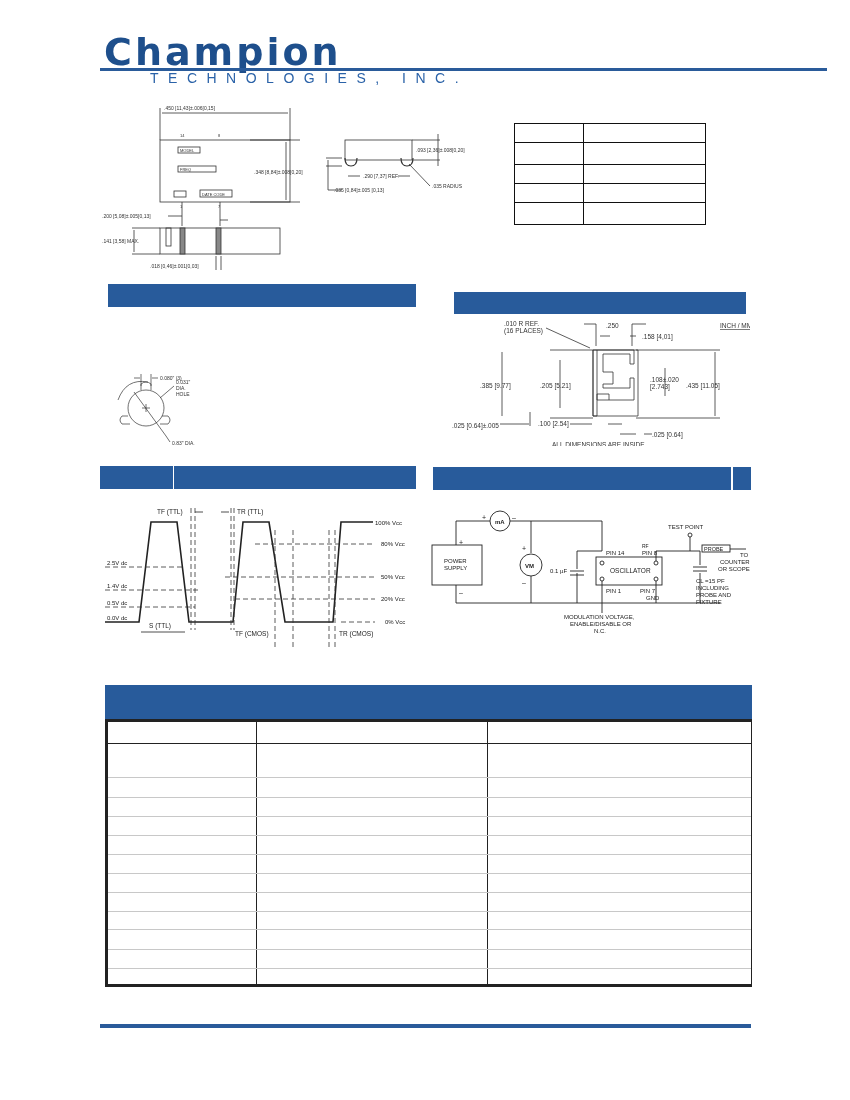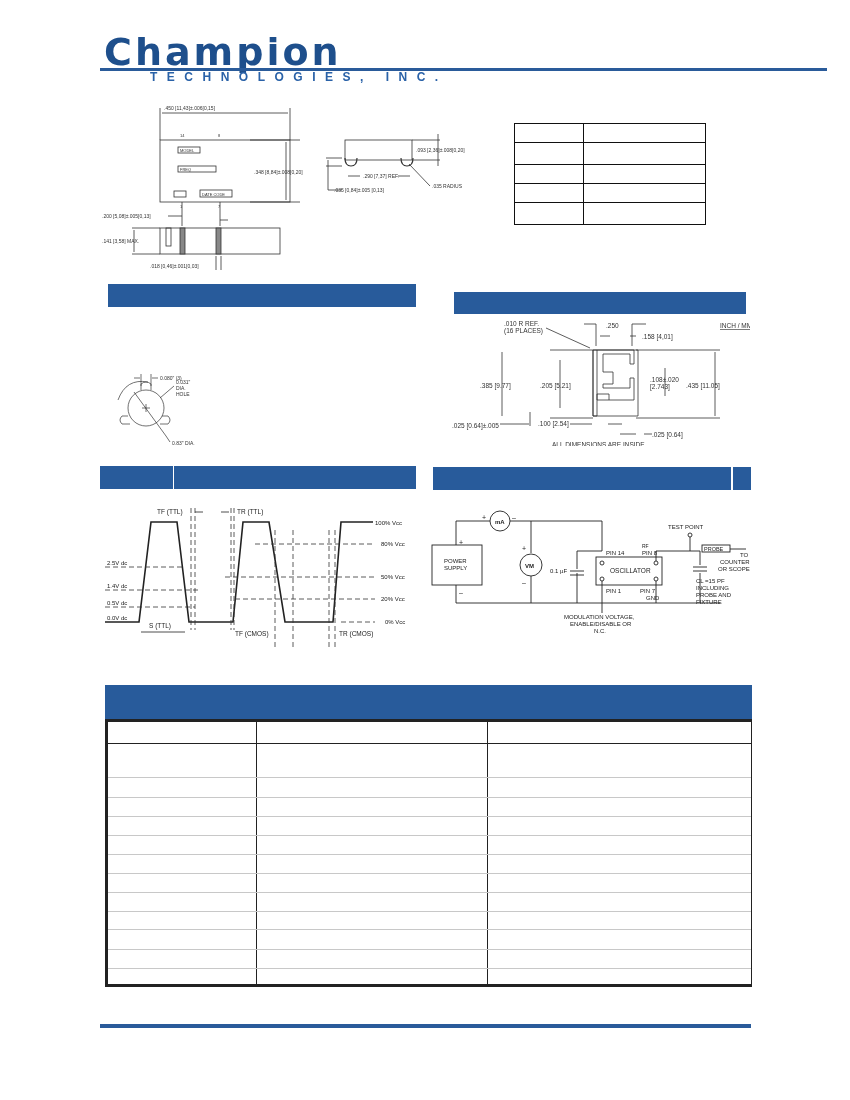--- a/index.html
+++ b/index.html
@@ -3,21 +3,21 @@
 <meta charset="utf-8">
 <style>
   * { box-sizing: border-box; margin: 0; padding: 0; }
   html, body { width: 850px; height: 1100px; background: #ffffff; overflow: hidden; }
   body { position: relative; font-family: "Liberation Sans", sans-serif; color: #111; }
 
   .abs { position: absolute; }
 
   
   .logo-word { left: 104px; top: 30px; font-family: "DejaVu Sans", sans-serif; font-weight: bold; font-size: 38px; letter-spacing: 3px; color: #1e4f8c; line-height: 44px; }
-  .logo-sub { left: 150px; top: 70px; font-size: 12px; letter-spacing: 9.5px; color: #2a62a8; font-weight: bold; }
+  .logo-sub { left: 150px; top: 70px; font-size: 14px; letter-spacing: 9.5px; color: #2a62a8; font-weight: normal; }
   .header-rule { left: 100px; top: 68px; width: 727px; height: 3px; background: #2a5b9a; }
   .footer-rule { left: 100px; top: 1024px; width: 651px; height: 4px; background: #2a5b9a; }
 
   .band { background: #285b9b; }
 
   
   .spec-table { left: 514px; top: 123px; width: 192px; border-collapse: collapse; }
   .spec-table td { border: 1.5px solid #111; height: 19px; }
   .spec-table td.c1 { width: 69px; }
   .spec-table tr.tall td { height: 22px; }

